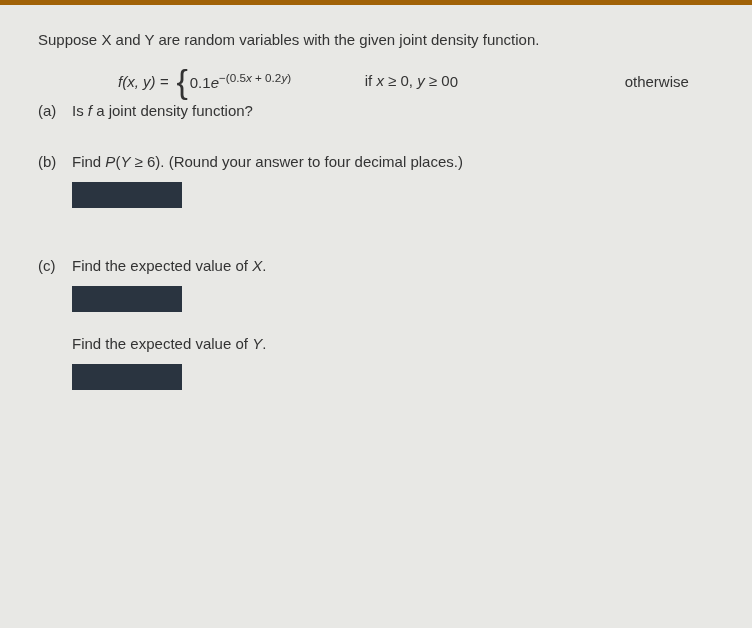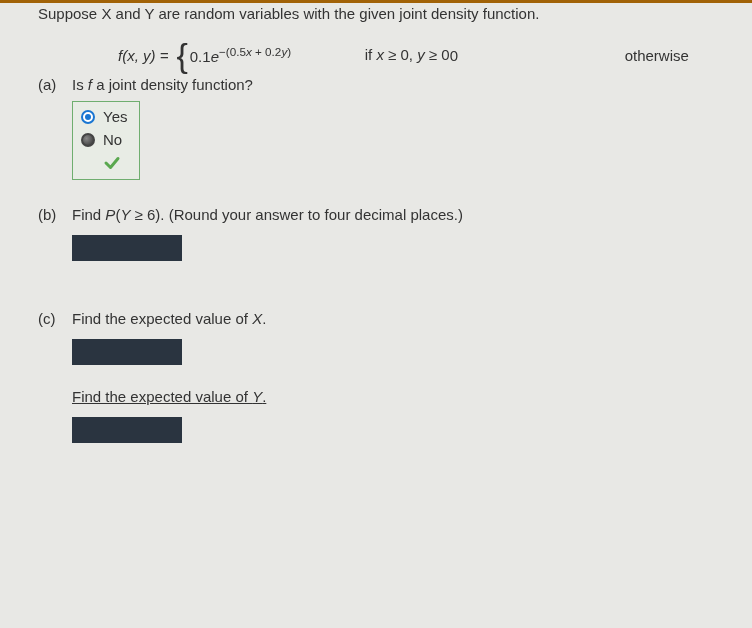--- a/index.html
+++ b/index.html
@@ -8,22 +8,22 @@
     padding: 0;
     background: #fff;
     font-family: Verdana, Arial, sans-serif;
     font-size: 15px;
     color: #333;
   }
   .page {
     width: 752px;
     height: 628px;
     background: #e8e8e5;
-    border-top: 3px solid #a16207;
-    padding: 2px 28px 14px 38px;
+    border-top: 5px solid #a16207;
+    padding: 26px 28px 14px 38px;
     position: relative;
   }
   .intro {
     margin-bottom: 16px;
   }
   .formula-block {
     margin-left: 80px;
     margin-bottom: 4px;
     display: flex;
     align-items: center;
@@ -136,57 +136,40 @@
         <span class="case-expr norm">0</span>
         <span class="case-cond">otherwise</span>
       </span>
     </span>
   </div>
 
   <div class="part">
     <div class="part-label">(a)</div>
     <div class="part-body">
       <div class="question-line">Is <i>f</i> a joint density function?</div>
-      <div class="radio-box">
-        <div class="radio-row">
-          <span class="radio-dot selected"></span>
-          <span>Yes</span>
-        </div>
-        <div class="radio-row">
-          <span class="radio-dot filled"></span>
-          <span>No</span>
-        </div>
-        <div class="check-row">
-          <span class="check-icon">
-            <svg viewBox="0 0 24 24">
-                <path fill="none" stroke="#5aa84f" stroke-width="4" stroke-linecap="round" stroke-linejoin="round" d="M4 12 L10 18 L20 6"></path>
-              </svg>
-          </span>
-        </div>
-      </div>
     </div>
   </div>
 
   <div class="part">
     <div class="part-label">(b)</div>
     <div class="part-body">
       <div class="sub-q">
         <div class="question-line">Find <i>P</i>(<i>Y</i> ≥ 6). (Round your answer to four decimal places.)</div>
         <div class="answer-field"></div>
       </div>
     </div>
   </div>
 
   <div class="part" style="margin-bottom:0;">
     <div class="part-label">(c)</div>
     <div class="part-body">
       <div class="sub-q">
         <div class="question-line">Find the expected value of <i>X</i>.</div>
         <div class="answer-field"></div>
       </div>
-      <div class="sub-q" style="margin-bottom:0;text-decoration:underline;">
+      <div class="sub-q" style="margin-bottom:0;">
         <div class="question-line">Find the expected value of <i>Y</i>.</div>
         <div class="answer-field"></div>
       </div>
     </div>
   </div>
 
 </div>
 
 </body></html>

